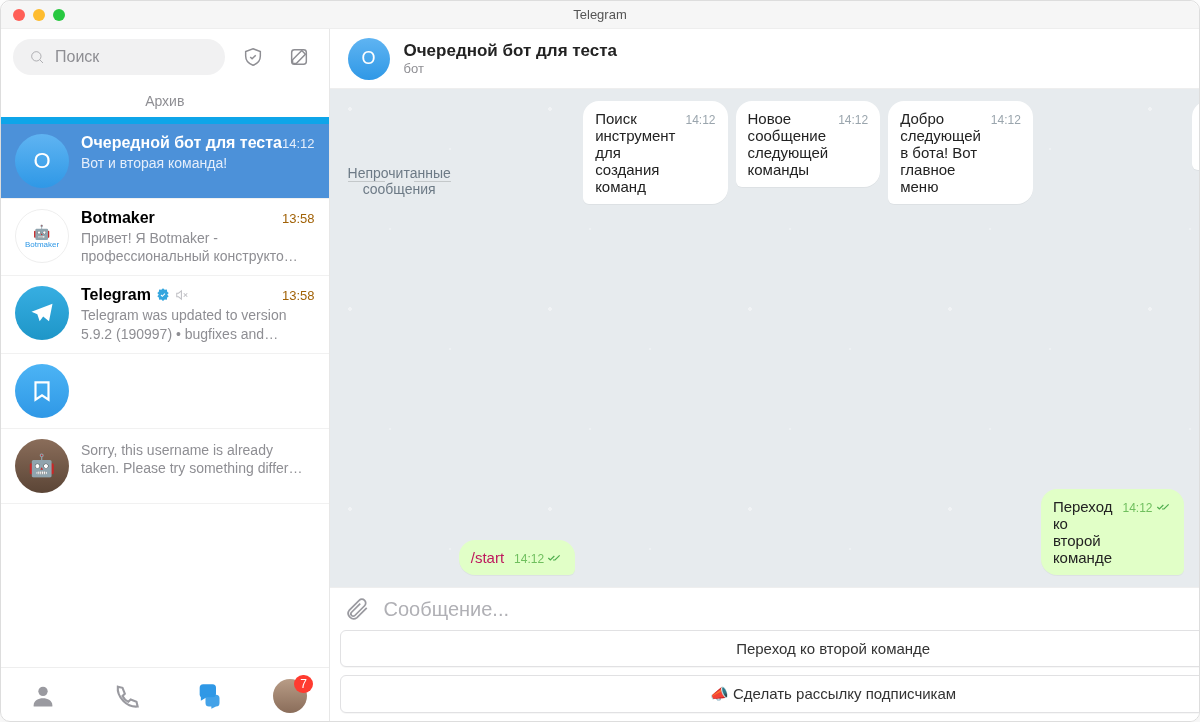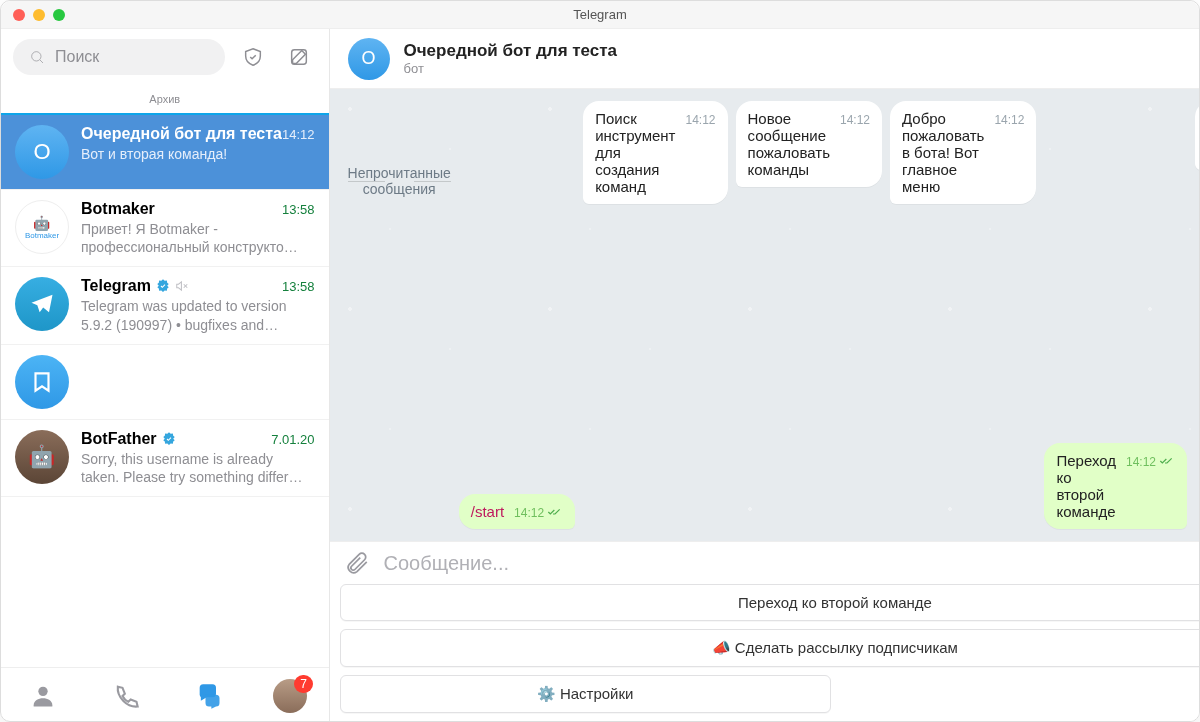--- a/index.html
+++ b/index.html
@@ -16,37 +16,37 @@
   .dot { width:12px; height:12px; border-radius:50%; }
   .dot.red{background:#ff5f57;} .dot.yellow{background:#febc2e;} .dot.green{background:#28c840;}
   .titlebar .title { position:absolute; left:0; right:0; text-align:center; font-size:13px; color:#555; }
   .app { display:flex; height: calc(722px - 28px); }
   .sidebar { width:370px; border-right:1px solid #e7e7e7; display:flex; flex-direction:column; }
   .search-row { display:flex; align-items:center; gap:10px; padding:10px 12px; }
   .search { flex:1; height:36px; background:#f1f1f2; border-radius:18px; display:flex; align-items:center; gap:10px; padding:0 16px; color:#8e8e93; font-size:16px;}
   .search svg{width:16px;height:16px;stroke:#8e8e93;}
   .iconbtn { width:36px; height:36px; display:flex; align-items:center; justify-content:center; color:#8e8e93; cursor:pointer;}
   .iconbtn svg{width:22px;height:22px;stroke:#8e8e93;fill:none;stroke-width:1.6;}
-  .archive { text-align:center; font-size:11px; color:#8e8e93; padding:8px 0; border-bottom:2px solid #0ea5e9;}
+  .archive { text-align:center; font-size:14px; color:#8e8e93; padding:8px 0; border-bottom:7px solid #0ea5e9;}
   .chats { flex:1; overflow:hidden; }
   .chat { display:flex; gap:12px; padding:10px 14px; border-bottom:1px solid #f1f1f1; cursor:pointer;}
   .chat.selected { background:#4c91d9; color:#fff; }
   .chat.selected .preview, .chat.selected .time { color:#e5eefb; }
   .avatar { width:54px; height:54px; border-radius:50%; flex-shrink:0; display:flex; align-items:center; justify-content:center; color:#fff; font-size:22px; font-weight:500;}
   .av-grad { background:linear-gradient(180deg,#5fb4f2,#2f98e6); }
   .av-white { background:#fff; border:1px solid #eee; color:#444; font-size:10px; display:flex; flex-direction:column; align-items:center; justify-content:center;}
   .av-tel { background:linear-gradient(180deg,#37aee2,#1e96c8); }
   .av-saved { background:linear-gradient(180deg,#4cb4f5,#2f98e6); }
   .av-saved svg { width:26px; height:26px; stroke:#fff; fill:none; stroke-width:2;}
   .av-tel svg { width:28px; height:28px; fill:#fff;}
   .av-bf { background:linear-gradient(180deg,#8a6d5a,#5b4536); }
   .cbody { flex:1; min-width:0; }
   .crow1 { display:flex; justify-content:space-between; align-items:baseline;}
   .cname { font-size:16px; font-weight:600; white-space:nowrap; overflow:hidden; text-overflow:ellipsis; display:flex; align-items:center; gap:4px;}
-  .time { font-size:13px; color:#15803d; white-space:nowrap; }
+  .time { font-size:13px; color:#a16207; white-space:nowrap; }
   .preview { font-size:14px; color:#8e8e93; line-height:1.3; margin-top:2px; overflow:hidden; display:-webkit-box; -webkit-line-clamp:2; -webkit-box-orient:vertical;}
   .verified { width:16px; height:16px; color:#35a6de; }
   .tabbar { height:56px; border-top:1px solid #eee; display:flex; justify-content:space-around; align-items:center;}
   .tab { width:40px; height:40px; display:flex; align-items:center; justify-content:center; position:relative;}
   .tab svg{width:28px;height:28px;}
   .badge { position:absolute; top:-4px; right:-6px; background:#ff3b30; color:#fff; font-size:12px; border-radius:10px; padding:0 6px; line-height:18px; height:18px;}
   .main { flex:1; display:flex; flex-direction:column; }
   .header { height:60px; display:flex; align-items:center; padding:0 18px; gap:14px; border-bottom:1px solid #eee;}
   .hname { font-size:17px; font-weight:600; color:#222;}
   .hsub { font-size:13px; color:#8e8e93; }
@@ -177,30 +177,20 @@
         <div class="avatar av-saved">
           <svg viewBox="0 0 24 24">
               <path d="M6 4h12v16l-6-4-6 4V4z"></path>
             </svg>
         </div>
       </div>
 
       <div class="chat">
         <div class="avatar av-bf">🤖</div>
         <div class="cbody">
-          <div class="crow1">
-            <span class="cname">
-                <span>BotFather</span>
-              <svg class="verified" viewBox="0 0 24 24" fill="#35a6de">
-                  <path d="M12 2l2.5 2.3 3.3-.5.5 3.3L20.6 9l-2.3 2.5 2.3 2.5-2.3 1.9-.5 3.3-3.3-.5L12 21l-2.5-2.3-3.3.5-.5-3.3L3.4 14l2.3-2.5L3.4 9l2.3-1.9.5-3.3 3.3.5L12 2z"></path>
-                  <path d="M9 12l2 2 4-4" stroke="#fff" stroke-width="1.6" fill="none"></path>
-                </svg>
-            </span>
-            <span class="time">7.01.20</span>
-          </div>
           <div class="preview">Sorry, this username is already taken. Please try something differ…</div>
         </div>
       </div>
 
     </div>
     <div class="tabbar">
       <div class="tab">
           <svg viewBox="0 0 24 24" fill="#9a9aa0">
             <circle cx="12" cy="8" r="4"></circle>
             <path d="M4 20c0-4 4-6 8-6s8 2 8 6v1H4v-1z"></path>
@@ -260,25 +250,25 @@
                 <path d="M9 9l3 0 7-7"></path>
               </svg></span>
           </span>
       </div>
 
       <div class="bubble in">
         <span>Поиск инструмент для создания команд</span>
         <span class="msgtime">14:12</span>
       </div>
       <div class="bubble in">
-        <span>Новое сообщение пожаловать команды</span>
+        <span>Новое сообщение следующей команды</span>
         <span class="msgtime">14:12</span>
       </div>
       <div class="bubble in">
-        <span>Добро пожаловать в бота! Вот главное меню</span>
+        <span>Добро следующей в бота! Вот главное меню</span>
         <span class="msgtime">14:12</span>
       </div>
 
       <div class="bubble out">
         <span>Переход ко второй команде</span>
         <span class="msgtime">
             <span>14:12</span>
             <span class="ticks"><svg viewBox="0 0 24 12">
                 <path d="M2 6l3 3 6-6"></path>
                 <path d="M9 9l3 0 7-7"></path>
@@ -313,17 +303,16 @@
           </svg>
         <svg viewBox="0 0 24 24" fill="none" stroke="#9a9aa0" stroke-width="1.6">
             <rect x="9" y="3" width="6" height="12" rx="3"></rect>
             <path d="M5 11a7 7 0 0014 0"></path>
             <line x1="12" y1="18" x2="12" y2="22"></line>
           </svg>
       </div>
       <div class="kbd">
         <div class="kbtn wide">Переход ко второй команде</div>
         <div class="kbtn wide">📣 Сделать рассылку подписчикам</div>
-        <div class="kbtn">⚙️ Настройки</div>
       </div>
     </div>
   </div>
 </div>
 
 </body></html>

